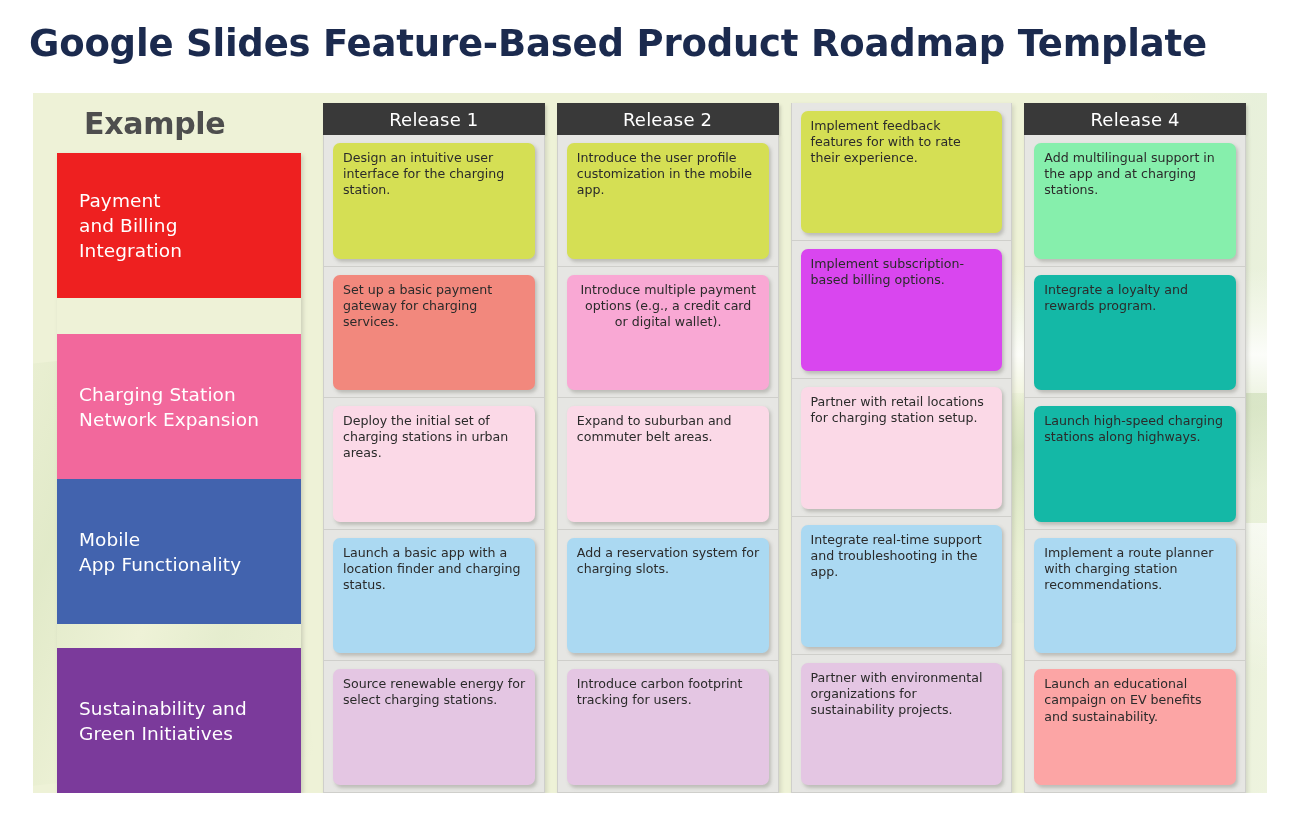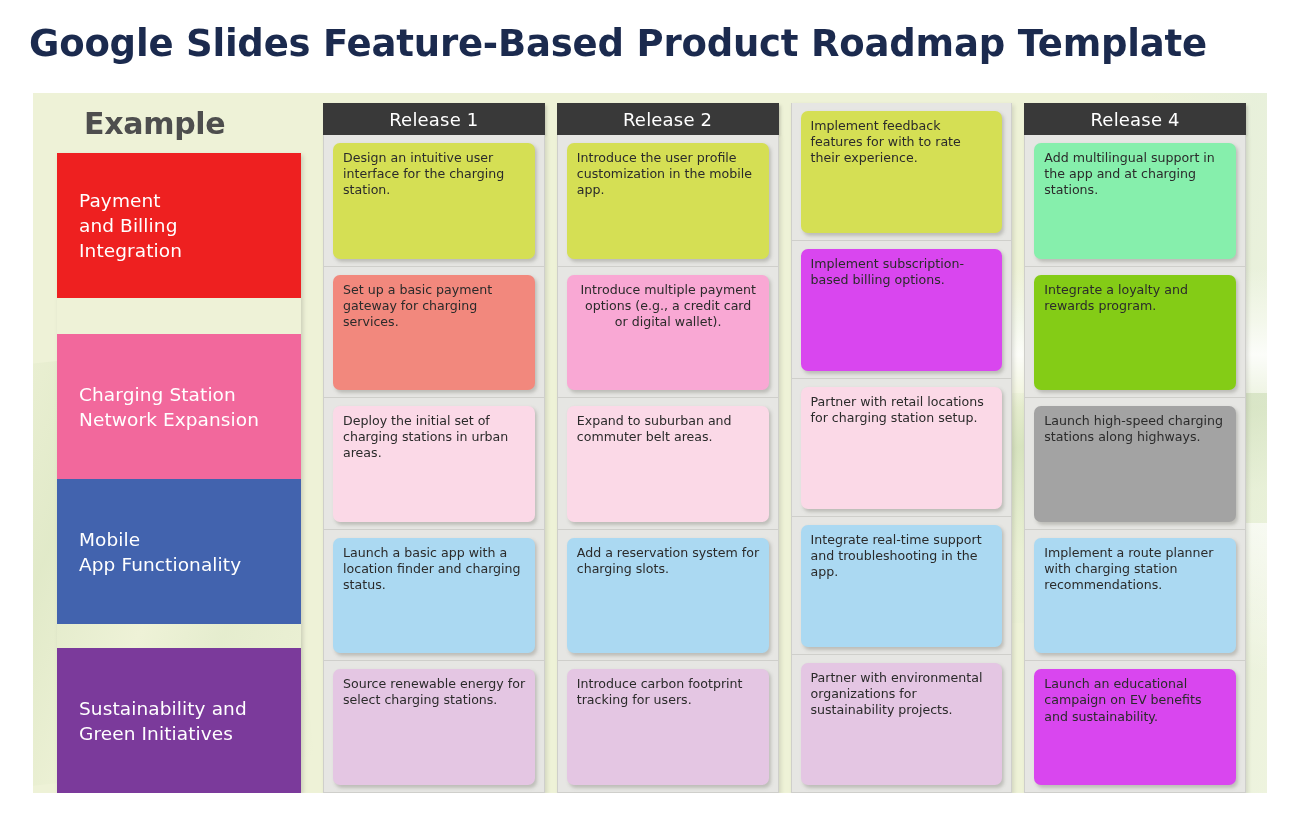--- a/index.html
+++ b/index.html
@@ -312,30 +312,30 @@
               </div>
             </div>
           </div>
           <div class="release-col">
             <div class="release-head">Release 4</div>
             <div class="cells">
               <div class="cell">
                 <div class="sticky" style="background: #86efac;">Add multilingual support in the app and at charging stations.</div>
               </div>
               <div class="cell">
-                <div class="sticky" style="background: #84cc16;">Integrate a loyalty and rewards program.</div>
-              </div>
-              <div class="cell">
-                <div class="sticky" style="background: #a3a3a3;">Launch high-speed charging stations along highways.</div>
+                <div class="sticky" style="background: #14b8a6;">Integrate a loyalty and rewards program.</div>
+              </div>
+              <div class="cell">
+                <div class="sticky" style="background: #14b8a6;">Launch high-speed charging stations along highways.</div>
               </div>
               <div class="cell">
                 <div class="sticky" style="background: rgb(171, 217, 242);">Implement a route planner with charging station recommendations.</div>
               </div>
               <div class="cell">
-                <div class="sticky" style="background: #d946ef;">Launch an educational campaign on EV benefits and sustainability.</div>
+                <div class="sticky" style="background: #fca5a5;">Launch an educational campaign on EV benefits and sustainability.</div>
               </div>
             </div>
           </div>
         </div>
 
     </div>
   </div>
 </div>
 
 </body></html>

